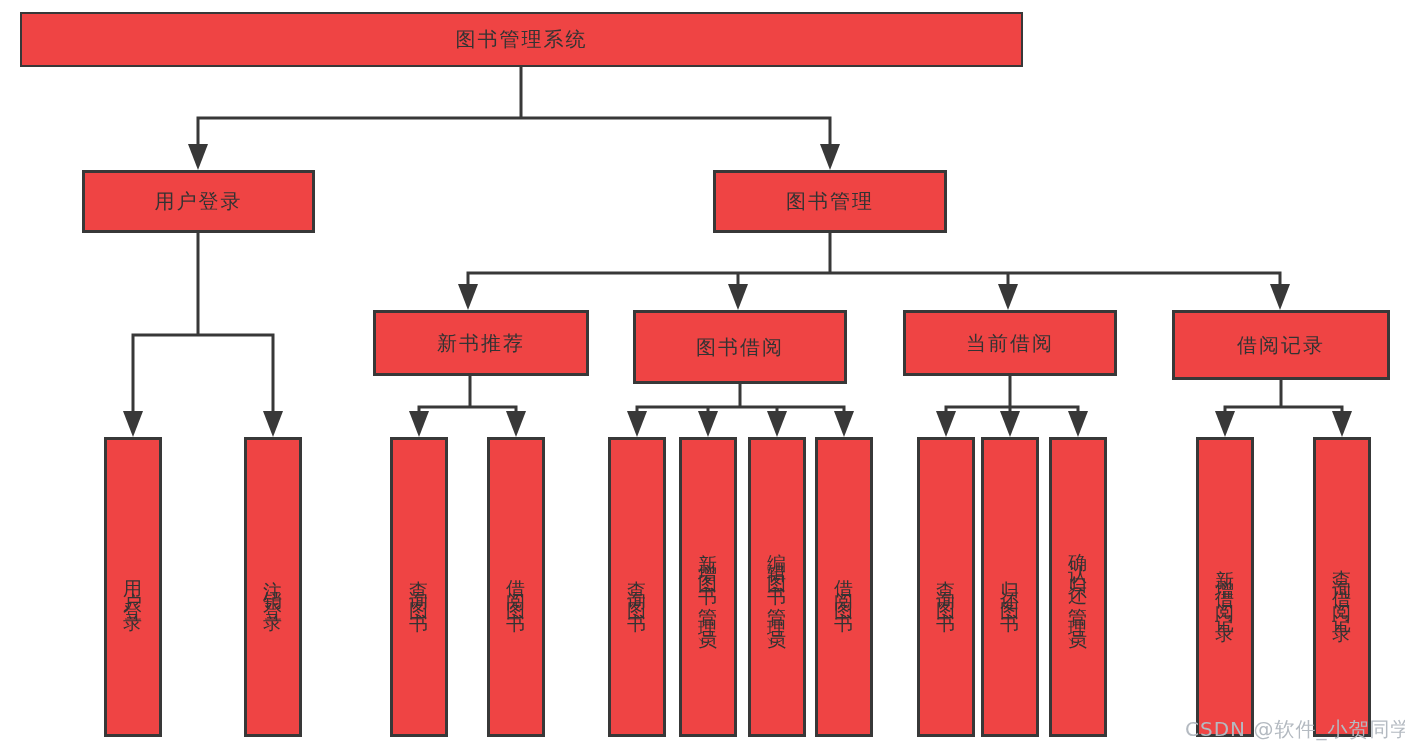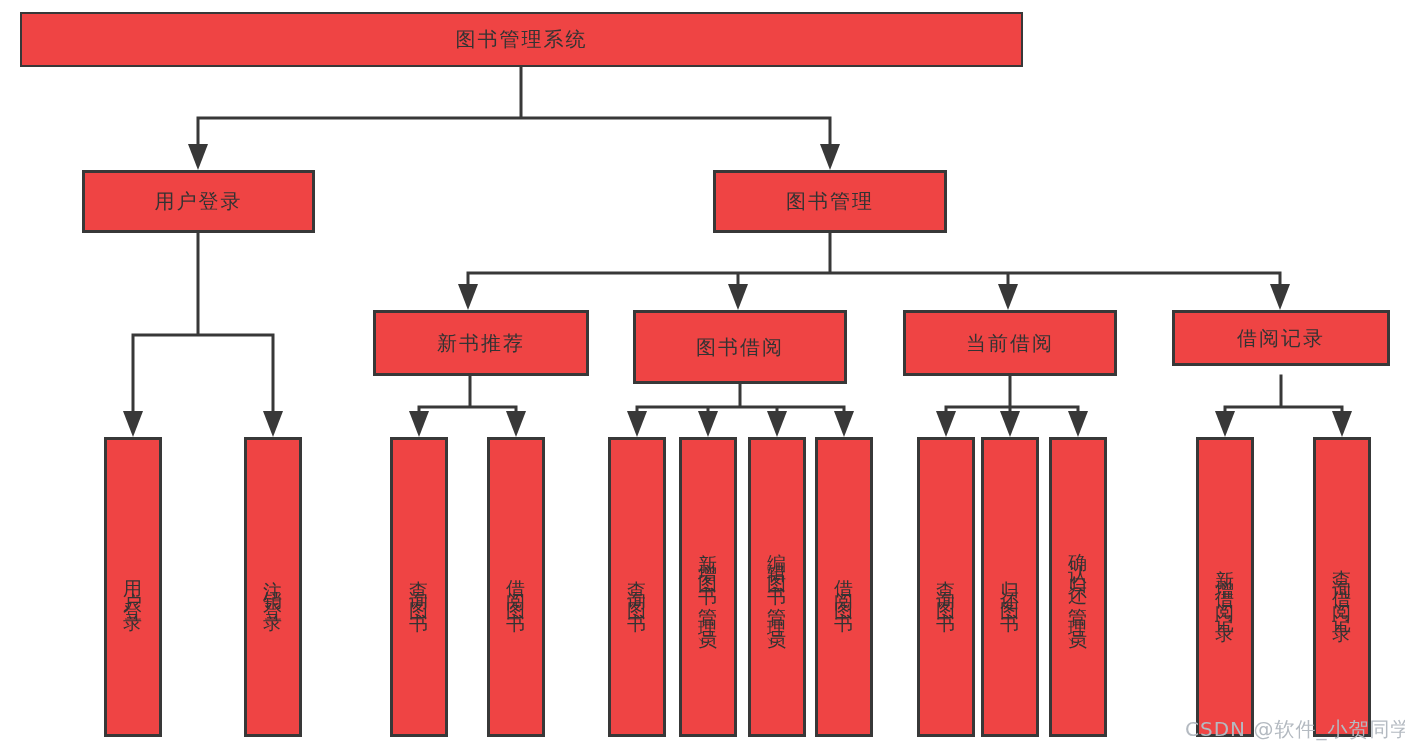--- a/index.html
+++ b/index.html
@@ -99,21 +99,21 @@
 
 <div class="node" style="left:362px;top:310px;width:216px;height:66px;margin-left:11px;">
   <span class="lbl">新书推荐</span>
 </div>
 <div class="node" style="left:633px;top:310px;width:214px;height:74px;">
   <span class="lbl">图书借阅</span>
 </div>
 <div class="node" style="left:903px;top:310px;width:214px;height:66px;">
   <span class="lbl">当前借阅</span>
 </div>
-<div class="node" style="left:1172px;top:310px;width:218px;height:56px;">
+<div class="node" style="left:1172px;top:310px;width:218px;height:70px;">
   <span class="lbl">借阅记录</span>
 </div>
 
 <div class="node vnode" style="left:390px;top:437px;width:58px;height:300px;">
   <span class="lbl">查询图书</span>
 </div>
 <div class="node vnode" style="left:487px;top:437px;width:58px;height:300px;">
   <span class="lbl">借阅图书</span>
 </div>
 

